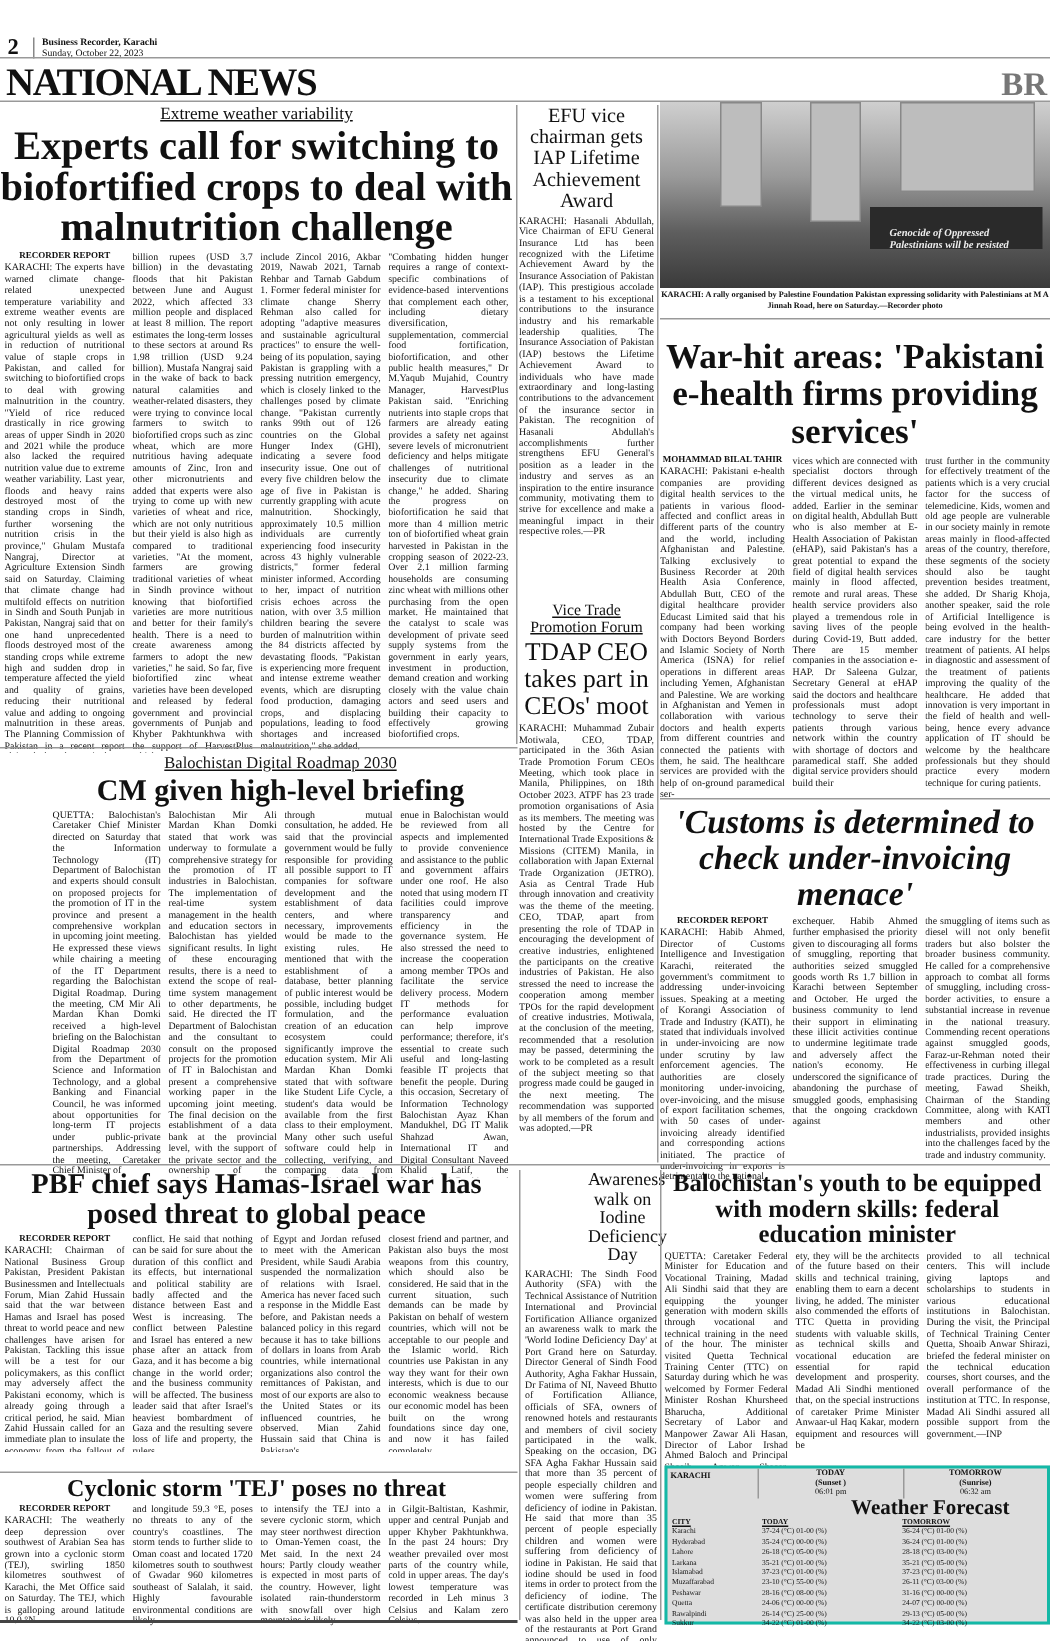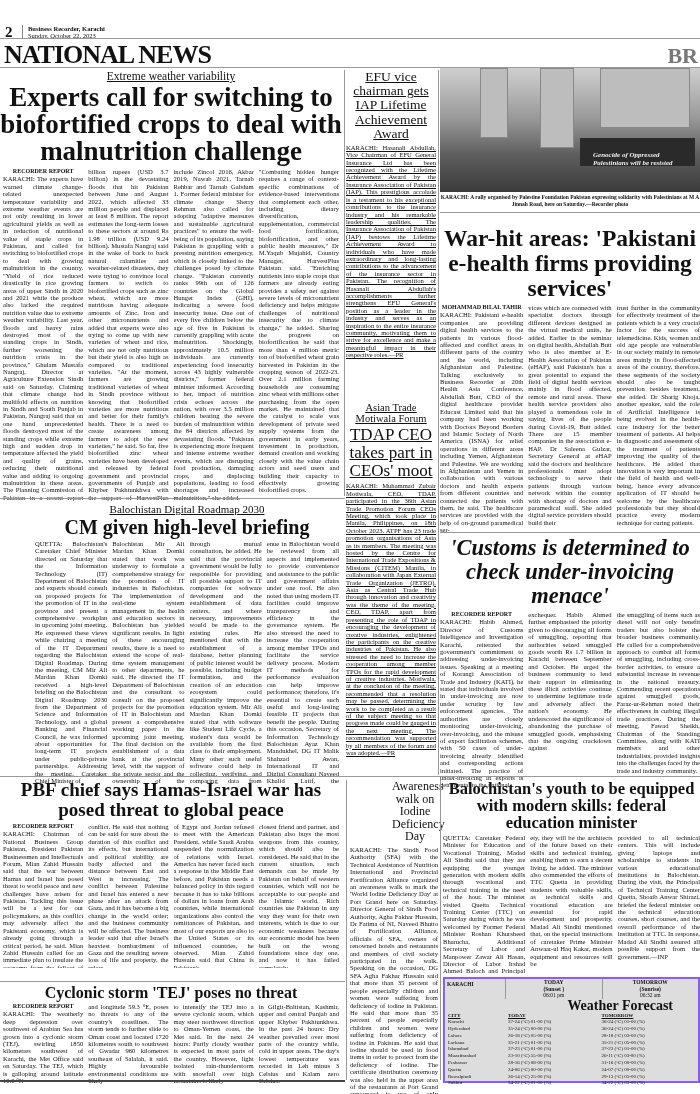--- a/index.html
+++ b/index.html
@@ -14,21 +14,21 @@
   .br-logo { right: 2px; top: 43px; font-size: 22px; font-weight: bold; color: #777; }
   .kicker { font-size: 11.5px; text-decoration: underline; text-align: center; }
   .headline { font-weight: bold; text-align: center; line-height: 1.0; }
   .cols { display: flex; gap: 5px; font-size: 6.6px; line-height: 7.4px; text-align: justify; }
   .cols > div { flex: 1; overflow: hidden; }
   .byline { font-weight: bold; text-align: center; font-size: 6px; }
   .photo { background: linear-gradient(180deg,#cfcfcf 0%,#9a9a9a 40%,#5e5e5e 70%,#3a3a3a 100%); overflow: hidden; }
   .bldg { position: absolute; background: #bdbdbd; border: 1px solid #888; }
   .caption { font-size: 5.5px; font-weight: bold; text-align: center; line-height: 6.5px; }
   .side-h { text-align: center; line-height: 1.05; }
-  .weather-box { border: 2px solid #8b5cf6; background: #ddd; }
+  .weather-box { border: 2px solid #14b8a6; background: #ddd; }
   .wtable { font-size: 5px; line-height: 6.8px; }
   .vrule { width: 1px; background: #999; }
 </style>
 </head>
 <body>
 
 <div class="abs masthead-num">2</div>
 <div class="abs masthead-sep"></div>
 <div class="abs masthead-pub">
   <b>Business Recorder, Karachi</b><br>
@@ -43,26 +43,26 @@
   <div class="kicker">Extreme weather variability</div>
   <div class="headline" style="font-size:27px; margin-top:2px; line-height:27px;">Experts call for switching to biofortified crops to deal with malnutrition challenge</div>
   <div class="cols" style="margin-top:3px; height:334px; padding:0 3px;">
     <div><div class="byline">RECORDER REPORT</div><span>KARACHI: The experts have warned climate change-related unexpected temperature variability and extreme weather events are not only resulting in lower agricultural yields as well as in reduction of nutritional value of staple crops in Pakistan, and called for switching to biofortified crops to deal with growing malnutrition in the country. "Yield of rice reduced drastically in rice growing areas of upper Sindh in 2020 and 2021 while the produce also lacked the required nutrition value due to extreme weather variability. Last year, floods and heavy rains destroyed most of the standing crops in Sindh, further worsening the nutrition crisis in the province," Ghulam Mustafa Nangraj, Director at Agriculture Extension Sindh said on Saturday. Claiming that climate change had multifold effects on nutrition in Sindh and South Punjab in Pakistan, Nangraj said that on one hand unprecedented floods destroyed most of the standing crops while extreme high and sudden drop in temperature affected the yield and quality of grains, reducing their nutritional value and adding to ongoing malnutrition in these areas. The Planning Commission of Pakistan in a recent report claimed that the agriculture, food, livestock and fisheries sectors suffered a loss of 800</span></div>
     <div>billion rupees (USD 3.7 billion) in the devastating floods that hit Pakistan between June and August 2022, which affected 33 million people and displaced at least 8 million. The report estimates the long-term losses to these sectors at around Rs 1.98 trillion (USD 9.24 billion). Mustafa Nangraj said in the wake of back to back natural calamities and weather-related disasters, they were trying to convince local farmers to switch to biofortified crops such as zinc wheat, which are more nutritious having adequate amounts of Zinc, Iron and other micronutrients and added that experts were also trying to come up with new varieties of wheat and rice, which are not only nutritious but their yield is also high as compared to traditional varieties. "At the moment, farmers are growing traditional varieties of wheat in Sindh province without knowing that biofortified varieties are more nutritious and better for their family's health. There is a need to create awareness among farmers to adopt the new varieties," he said. So far, five biofortified zinc wheat varieties have been developed and released by federal government and provincial governments of Punjab and Khyber Pakhtunkhwa with the support of HarvestPlus which</div>
     <div>include Zincol 2016, Akbar 2019, Nawab 2021, Tarnab Rehbar and Tarnab Gabdum 1. Former federal minister for climate change Sherry Rehman also called for adopting "adaptive measures and sustainable agricultural practices" to ensure the well-being of its population, saying Pakistan is grappling with a pressing nutrition emergency, which is closely linked to the challenges posed by climate change. "Pakistan currently ranks 99th out of 126 countries on the Global Hunger Index (GHI), indicating a severe food insecurity issue. One out of every five children below the age of five in Pakistan is currently grappling with acute malnutrition. Shockingly, approximately 10.5 million individuals are currently experiencing food insecurity across 43 highly vulnerable districts," former federal minister informed. According to her, impact of nutrition crisis echoes across the nation, with over 3.5 million children bearing the severe burden of malnutrition within the 84 districts affected by devastating floods. "Pakistan is experiencing more frequent and intense extreme weather events, which are disrupting food production, damaging crops, and displacing populations, leading to food shortages and increased malnutrition," she added.</div>
     <div>"Combating hidden hunger requires a range of context-specific combinations of evidence-based interventions that complement each other, including dietary diversification, supplementation, commercial food fortification, biofortification, and other public health measures," Dr M.Yaqub Mujahid, Country Manager, HarvestPlus Pakistan said. "Enriching nutrients into staple crops that farmers are already eating provides a safety net against severe levels of micronutrient deficiency and helps mitigate challenges of nutritional insecurity due to climate change," he added. Sharing the progress on biofortification he said that more than 4 million metric ton of biofortified wheat grain harvested in Pakistan in the cropping season of 2022-23. Over 2.1 million farming households are consuming zinc wheat with millions other purchasing from the open market. He maintained that the catalyst to scale was development of private seed supply systems from the government in early years, investment in production, demand creation and working closely with the value chain actors and seed users and building their capacity to effectively growing biofortified crops.</div>
   </div>
 </div>
 
-<div class="abs" style="left:346px; top:70px; width:90px;text-decoration:underline;">
+<div class="abs" style="left:346px; top:70px; width:90px;">
   <div class="side-h" style="font-size:13.5px;">EFU vice chairman gets IAP Lifetime Achievement Award</div>
   <div class="cols" style="margin-top:3px; height:255px;">
       <div>KARACHI: Hasanali Abdullah, Vice Chairman of EFU General Insurance Ltd has been recognized with the Lifetime Achievement Award by the Insurance Association of Pakistan (IAP). This prestigious accolade is a testament to his exceptional contributions to the insurance industry and his remarkable leadership qualities. The Insurance Association of Pakistan (IAP) bestows the Lifetime Achievement Award to individuals who have made extraordinary and long-lasting contributions to the advancement of the insurance sector in Pakistan. The recognition of Hasanali Abdullah's accomplishments further strengthens EFU General's position as a leader in the industry and serves as an inspiration to the entire insurance community, motivating them to strive for excellence and make a meaningful impact in their respective roles.—PR</div>
     </div>
-  <div class="kicker" style="font-size:10.5px; margin-top:3px;">Asian Trade Motiwala Forum</div>
+  <div class="kicker" style="font-size:10.5px; margin-top:3px;">Vice Trade Promotion Forum</div>
   <div class="side-h" style="font-size:17px; margin-top:2px;">TDAP CEO takes part in CEOs' moot</div>
   <div class="cols" style="margin-top:3px; height:290px;">
       <div>KARACHI: Muhammad Zubair Motiwala, CEO, TDAP, participated in the 36th Asian Trade Promotion Forum CEOs Meeting, which took place in Manila, Philippines, on 18th October 2023. ATPF has 23 trade promotion organisations of Asia as its members. The meeting was hosted by the Centre for International Trade Expositions &amp; Missions (CITEM) Manila, in collaboration with Japan External Trade Organization (JETRO). Asia as Central Trade Hub through innovation and creativity was the theme of the meeting. CEO, TDAP, apart from presenting the role of TDAP in encouraging the development of creative industries, enlightened the participants on the creative industries of Pakistan. He also stressed the need to increase the cooperation among member TPOs for the rapid development of creative industries. Motiwala, at the conclusion of the meeting, recommended that a resolution may be passed, determining the work to be completed as a result of the subject meeting so that progress made could be gauged in the next meeting. The recommendation was supported by all members of the forum and was adopted.—PR</div>
     </div>
 </div>
 
 <div class="abs photo" style="left:440px; top:68px; width:260px; height:124px;">
   <div class="bldg" style="left:40px; top:0; width:28px; height:70px;"></div>
   <div class="bldg" style="left:100px; top:0; width:34px; height:80px;"></div>
   <div class="bldg" style="left:160px; top:0; width:90px; height:60px;"></div>

